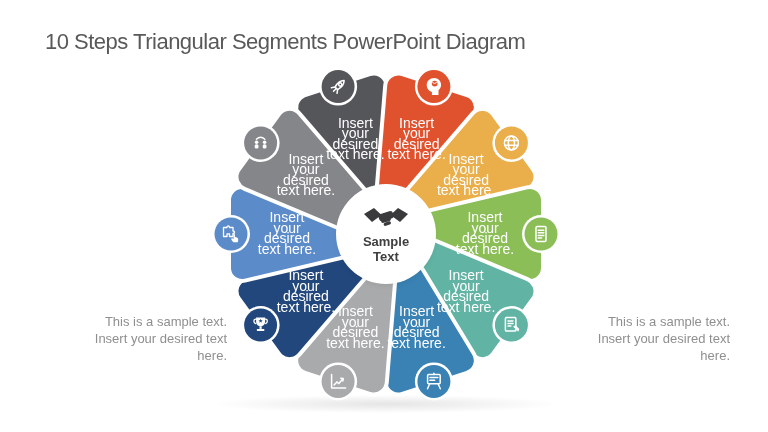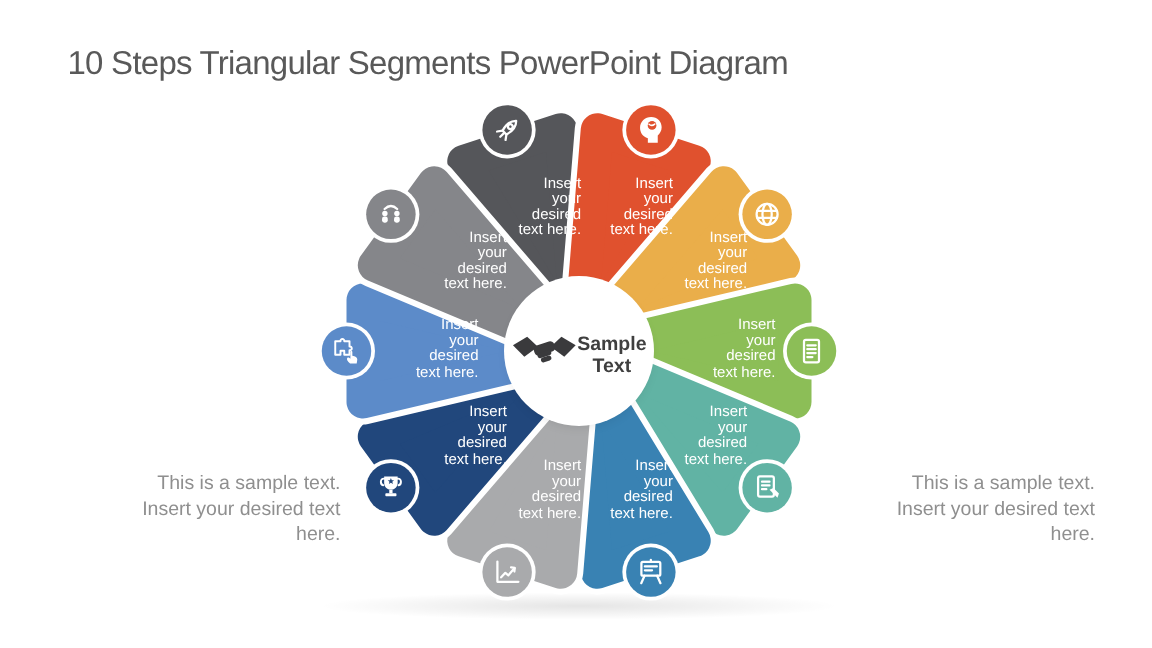--- a/index.html
+++ b/index.html
@@ -17,25 +17,25 @@
 
   .diagram{position:absolute;left:186px;top:34px;width:400px;height:400px;}
   .diagram svg.flower{position:absolute;left:0;top:0;}
 
   .petal-rim{fill:#ffffff;stroke:#ffffff;stroke-width:30;stroke-linejoin:round;}
   .petal-fill{stroke-width:22;stroke-linejoin:round;}
   .icon-ring{fill:#ffffff;}
   .ic{stroke:#ffffff;stroke-width:1.5;fill:none;stroke-linecap:round;stroke-linejoin:round;}
 
   .petal-text{position:absolute;width:64px;margin-left:-32px;margin-top:-22px;
-       text-align:right;color:#ffffff;font-size:10px;line-height:10.5px;white-space:pre-line;}
+       text-align:center;color:#ffffff;font-size:14px;line-height:10.5px;white-space:pre-line;}
 
   .center-circle{position:absolute;left:341px;top:189px;width:90px;height:90px;border-radius:50%;
        background:#ffffff;box-shadow:0 0 0 5px #ffffff, 0 3px 9px rgba(0,0,0,0.18);
-       display:flex;flex-direction:row;align-items:center;justify-content:center;z-index:5;}
+       display:flex;flex-direction:column;align-items:center;justify-content:center;z-index:5;}
   .center-label{color:#3f3f3f;font-size:13px;line-height:15px;font-weight:bold;
        text-align:center;white-space:pre-line;margin-top:3px;}
 
   .floor-shadow{position:absolute;left:216px;top:395px;width:340px;height:18px;
        background:radial-gradient(ellipse at center, rgba(0,0,0,0.10) 0%, rgba(0,0,0,0.04) 45%, rgba(0,0,0,0) 72%);}
 </style>
 </head>
 <body>
 
 <div class="slide">

